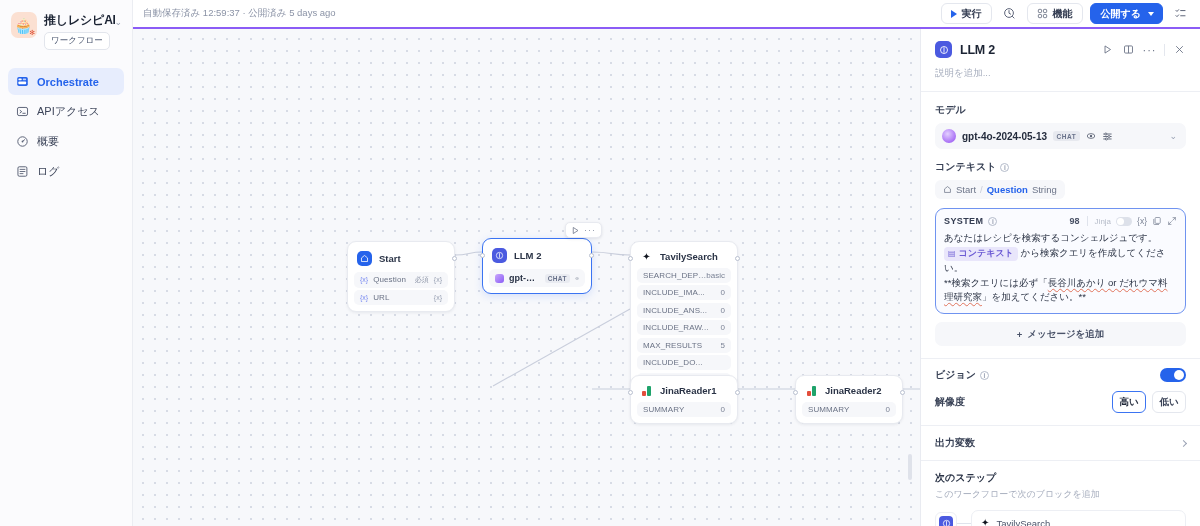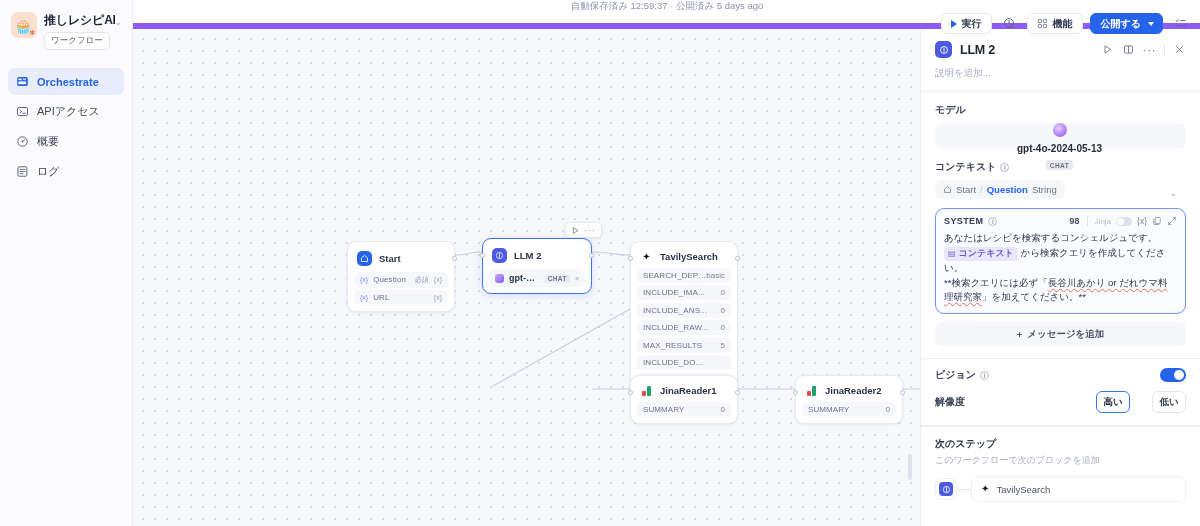--- a/index.html
+++ b/index.html
@@ -39,22 +39,22 @@
     display: flex; align-items: center; gap: 8px;
     height: 27px; padding: 0 8px; border-radius: 7px;
     font-size: 11px; color: #3d455a; cursor: pointer; white-space: nowrap;
   }
   .nav-item.active { background: #e7edfd; color: #2563eb; font-weight: 700; }
   .nav-ico { width: 13px; height: 13px; flex: 0 0 13px; display: block; }
 
   
   .main { flex: 1; position: relative; height: 526px; background: #f7f8fb; }
   .topbar {
-    height: 29px; background: #ffffff; border-bottom: 6px solid #8b5cf6;
-    display: flex; align-items: center; padding: 0 9px 0 10px; position: relative; z-index: 30; flex-direction: column;
+    height: 29px; background: #ffffff; border-bottom: 2px solid #8b5cf6;
+    display: flex; align-items: center; padding: 0 9px 0 10px; position: relative; z-index: 30;
   }
   .autosave { font-size: 9.5px; color: #8b93a6; white-space: nowrap; }
   .topbar-right { margin-left: auto; display: flex; align-items: center; gap: 7px; }
   .tb-btn {
     display: flex; align-items: center; gap: 5px; height: 21px; padding: 0 9px;
     border: 1px solid #e4e7ee; border-radius: 6px; background: #fff;
     font-size: 10px; color: #333c51; cursor: pointer; white-space: nowrap; font-weight: 600;
   }
   .tb-icon-btn {
     width: 21px; height: 21px; border-radius: 6px; border: 1px solid transparent;
@@ -126,21 +126,21 @@
   .p-div { width: 1px; height: 12px; background: #e4e7ee; margin: 0 3px; }
   .panel-desc { font-size: 9.5px; color: #a6adbd; padding: 0 14px 11px 14px; }
   .panel-sep { height: 1px; background: #edeff4; }
   .panel-body { flex: 1; overflow: hidden; }
   .sec { padding: 11px 14px 0 14px; }
   .sec-label { font-size: 10px; font-weight: 700; color: #3a4357; margin-bottom: 6px; display: flex; align-items: center; gap: 4px; }
   .info-i { width: 9px; height: 9px; border-radius: 50%; border: 1px solid #b4bbca; color: #99a1b2; font-size: 6.5px; display: inline-flex; align-items: center; justify-content: center; font-weight: 700; font-style: normal; }
 
   .model-row {
     display: flex; align-items: center; gap: 6px; height: 26px;
-    background: #f6f7fa; border-radius: 7px; padding: 0 9px 0 7px; cursor: pointer; flex-direction: column;
+    background: #f6f7fa; border-radius: 7px; padding: 0 9px 0 7px; cursor: pointer;
   }
   .model-av { width: 14px; height: 14px; border-radius: 50%; background: radial-gradient(circle at 40% 35%, #e3d0ff, #a970f5 70%); flex: 0 0 14px; }
   .model-name { font-size: 10px; font-weight: 700; color: #242c3d; white-space: nowrap; }
   .mini-chat { font-size: 6.5px; letter-spacing: .5px; color: #69728a; background: #e7e9ef; border-radius: 3px; padding: 1.5px 3.5px; font-weight: 700; }
   .ctx-chip {
     display: inline-flex; align-items: center; gap: 4px; background: #f6f7fa;
     border-radius: 6px; padding: 4px 8px; font-size: 9.5px; color: #6d7589; cursor: pointer;
   }
   .ctx-chip .slash { color: #c7ccd8; }
   .ctx-chip .q { color: #2563eb; font-weight: 700; }
@@ -167,21 +167,21 @@
   }
   .add-msg {
     margin: 8px 14px 0 14px; height: 24px; background: #f6f7fa; border-radius: 7px;
     display: flex; align-items: center; justify-content: center; gap: 5px;
     font-size: 9.5px; color: #4b546a; cursor: pointer; font-weight: 600;
   }
 
   .row-between { display: flex; align-items: center; justify-content: space-between; }
   .toggle-on { width: 26px; height: 14px; border-radius: 8px; background: #2563eb; position: relative; cursor: pointer; }
   .toggle-on:after { content: ""; position: absolute; width: 10px; height: 10px; border-radius: 50%; background: #fff; top: 2px; right: 2px; }
-  .seg { display: flex; gap: 22px; }
+  .seg { display: flex; gap: 6px; }
   .seg-btn {
     min-width: 34px; height: 22px; border-radius: 6px; border: 1px solid #e4e7ee; background: #fff;
     font-size: 9.5px; color: #333c51; display: flex; align-items: center; justify-content: center; cursor: pointer; font-weight: 600;
   }
   .seg-btn.on { border-color: #3b74f2; color: #1f2738; }
   .chevron-r { width: 5px; height: 5px; border-right: 1.3px solid #9aa2b4; border-top: 1.3px solid #9aa2b4; transform: rotate(45deg); }
 
   .next-step { padding: 10px 14px 0 14px; }
   .next-title { font-size: 10px; font-weight: 700; color: #2a3346; }
   .next-sub { font-size: 9px; color: #a6adbd; margin-top: 3px; }
@@ -570,20 +570,26 @@
             <span style="font-size:10px;color:#3a4357;font-weight:700;">解像度</span>
             <span class="seg">
               <span class="seg-btn on">高い</span>
               <span class="seg-btn">低い</span>
             </span>
           </div>
         </div>
 
         <div class="panel-sep" style="margin-top:12px;"></div>
 
+        <div class="sec" style="padding-top:10px;padding-bottom:10px;">
+          <div class="row-between">
+            <span style="font-size:10px;color:#3a4357;font-weight:700;">出力変数</span>
+            <span class="chevron-r"></span>
+          </div>
+        </div>
 
         <div class="panel-sep"></div>
 
         <div class="next-step">
           <div class="next-title">次のステップ</div>
           <div class="next-sub">このワークフローで次のブロックを追加</div>
           <div class="next-card">
             <span class="next-src">
               <span class="inner">
                 <svg width="9" height="9" viewBox="0 0 16 16">

